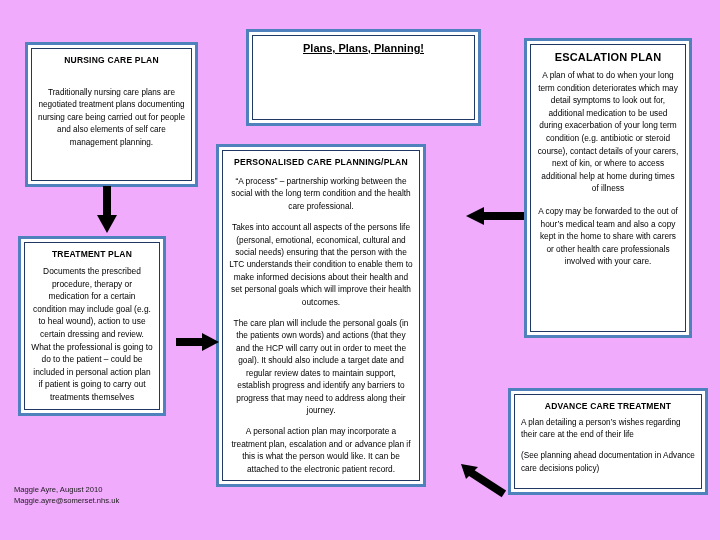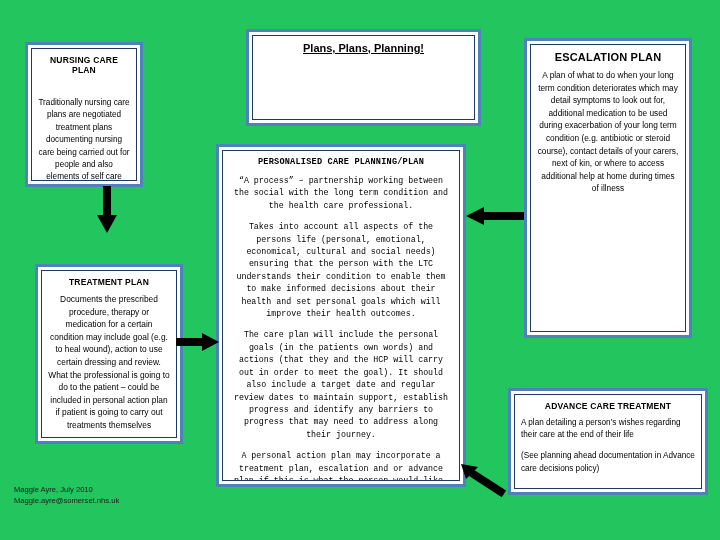--- a/index.html
+++ b/index.html
@@ -14,21 +14,21 @@
     overflow: hidden;
     font-family: "Liberation Sans", sans-serif;
     color: #000000;
   }
 
   .canvas {
     position: absolute;
     left: 0; top: 0;
     width: 720px;
     height: 540px;
-    background: #22c55e;
+    background: #f0abfc;
   }
 
   
   .box {
     position: absolute;
     box-sizing: border-box;
     background: #ffffff;
     border: 3px solid #4f81bd;
     padding: 3px;
   }
@@ -52,45 +52,45 @@
   .box-body p {
     margin: 0 0 7px 0;
   }
   .box-body p:last-child {
     margin-bottom: 0;
   }
 
   
 
   #nursing-care-plan-box {
-    left: 25px; top: 42px; width: 118px; height: 145px;
+    left: 25px; top: 42px; width: 173px; height: 145px;
   }
   #nursing-care-plan-box .box-title { font-size: 8.5px; }
   #nursing-care-plan-box .box-body { font-size: 8.2px; line-height: 12.4px; text-align: center; margin-top: 22px; }
 
   #treatment-plan-box {
-    left: 35px; top: 236px; width: 148px; height: 180px; margin-top: 28px;
+    left: 18px; top: 236px; width: 148px; height: 180px;
   }
   #treatment-plan-box .box-title { font-size: 8.5px; }
   #treatment-plan-box .box-body { font-size: 8.4px; line-height: 12.6px; text-align: center; }
 
   #intro-banner-box {
     left: 246px; top: 29px; width: 235px; height: 97px;
   }
   #intro-banner-box .banner-heading {
     text-align: center;
     font-weight: bold;
     font-size: 11px;
     text-decoration: underline;
     margin: 2px 0 2px 0;
   }
   #intro-banner-box .box-body { font-size: 9px; line-height: 12.6px; text-align: center; font-weight: bold; }
 
   #personalised-care-box {
-    left: 216px; top: 144px; width: 250px; height: 343px; font-family: Liberation Mono, monospace;
+    left: 216px; top: 144px; width: 210px; height: 343px;
   }
   #personalised-care-box .box-title { font-size: 8.6px; margin-bottom: 8px; }
   #personalised-care-box .box-body { font-size: 8.3px; line-height: 12.4px; text-align: center; }
   #personalised-care-box .box-body p { margin-bottom: 9px; }
 
   #escalation-plan-box {
     left: 524px; top: 38px; width: 168px; height: 300px;
   }
   #escalation-plan-box .box-title { font-size: 11px; }
   #escalation-plan-box .box-body { font-size: 8.3px; line-height: 12.6px; text-align: center; }
@@ -164,20 +164,21 @@
         <p>A personal action plan may incorporate a treatment plan, escalation and or advance plan if this is what the person would like. It can be attached to the electronic patient record.</p>
       </div>
     </div>
   </div>
 
   <div class="box" id="escalation-plan-box">
     <div class="box-inner">
       <div class="box-title">ESCALATION PLAN</div>
       <div class="box-body">
         <p>A plan of what to do when your long term condition deteriorates which may detail symptoms to look out for, additional medication to be used during exacerbation of your long term condition (e.g. antibiotic or steroid course), contact details of your carers, next of kin, or where to access additional help at home during times of illness</p>
+        <p>A copy may be forwarded to the out of hour’s medical team and also a copy kept in the home to share with carers or other health care professionals involved with your care.</p>
       </div>
     </div>
   </div>
 
   <div class="box" id="advance-care-box">
     <div class="box-inner">
       <div class="box-title">ADVANCE CARE TREATMENT</div>
       <div class="box-body">
         <p>A plan detailing a person’s wishes regarding their care at the end of their life</p>
         <p>(See planning ahead documentation in Advance care decisions policy)</p>
@@ -207,17 +208,17 @@
   </div>
 
   <div class="arrow" id="arrow-advance-to-personalised">
     <svg width="52" height="36" viewBox="0 0 52 36">
       <polygon points="0,2 17,5 5,17" fill="#000000"></polygon>
       <rect x="6" y="4" width="44" height="8" fill="#000000" transform="rotate(33 6 8)"></rect>
     </svg>
   </div>
 
   <div id="footer-credit">
-    <div>Maggie Ayre, July 2010</div>
+    <div>Maggie Ayre, August 2010</div>
     <div>Maggie.ayre@somerset.nhs.uk</div>
   </div>
 
 </div>
 
 </body></html>

